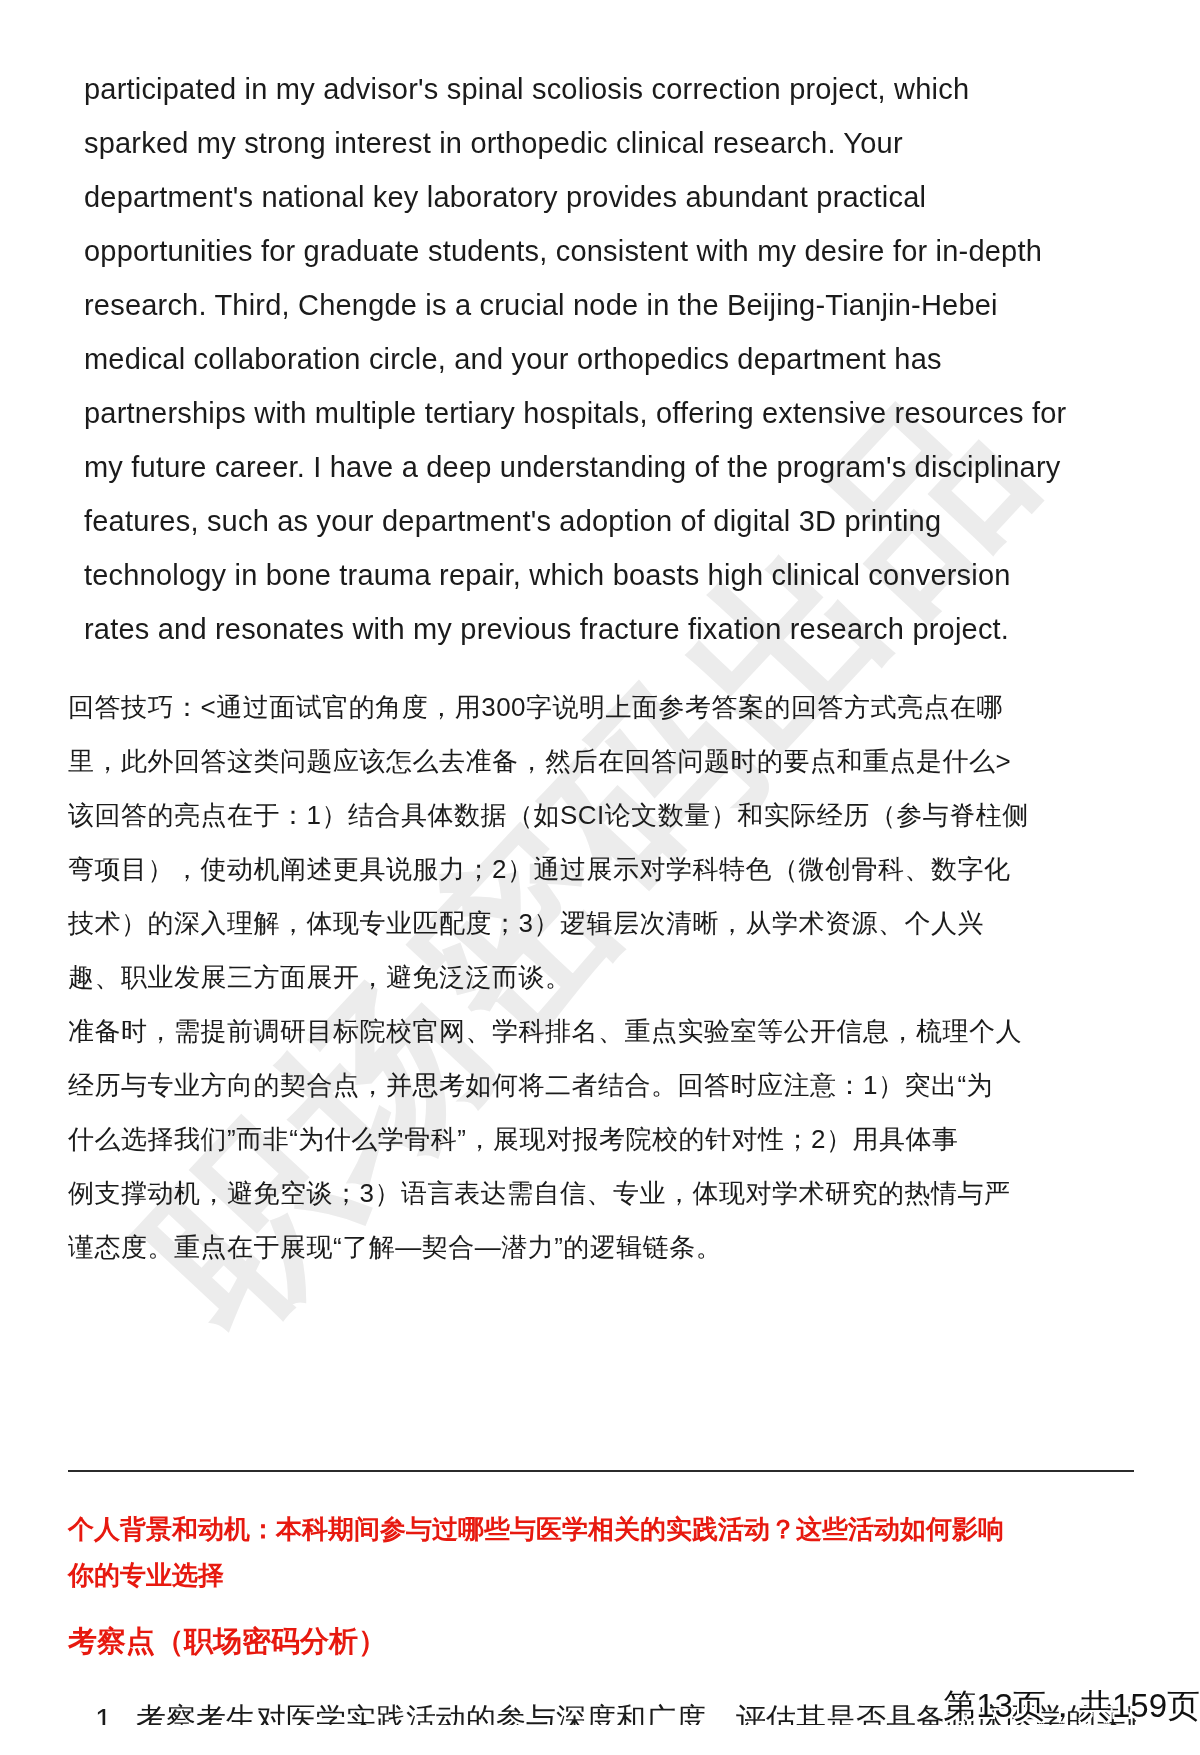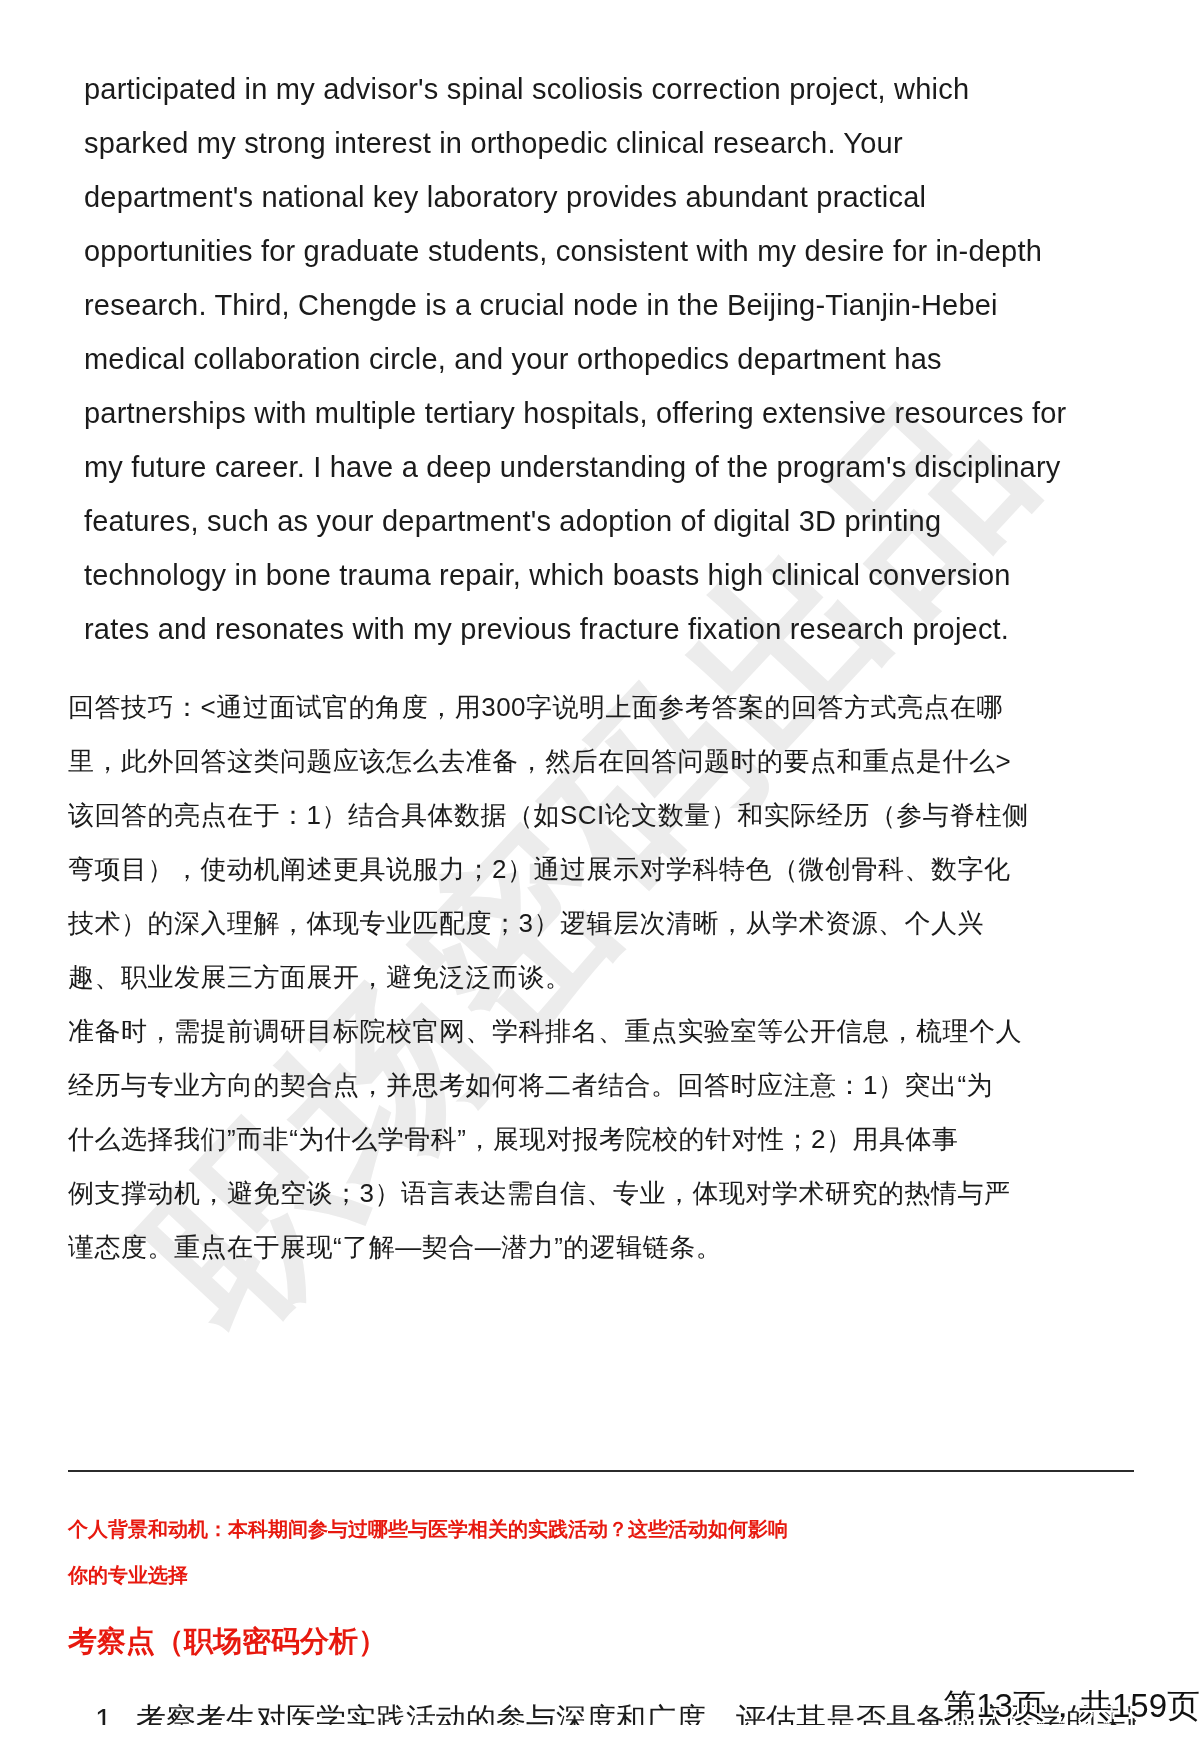--- a/index.html
+++ b/index.html
@@ -61,21 +61,21 @@
   .divider {
     border: none;
     border-top: 2px solid #2b2b2b;
     margin: 196px 0 0 0;
     width: 1066px;
   }
   .heading-question {
     margin: 34px 0 8px 0;
     color: var(--accent-red);
     font-weight: 700;
-    font-size: 20px;
+    font-size: 26px;
     line-height: 46px;
     white-space: pre;
   }
   .heading-assessment {
     margin: 24px 0 0 0;
     color: var(--accent-red);
     font-weight: 700;
     font-size: 29px;
     line-height: 38px;
   }

